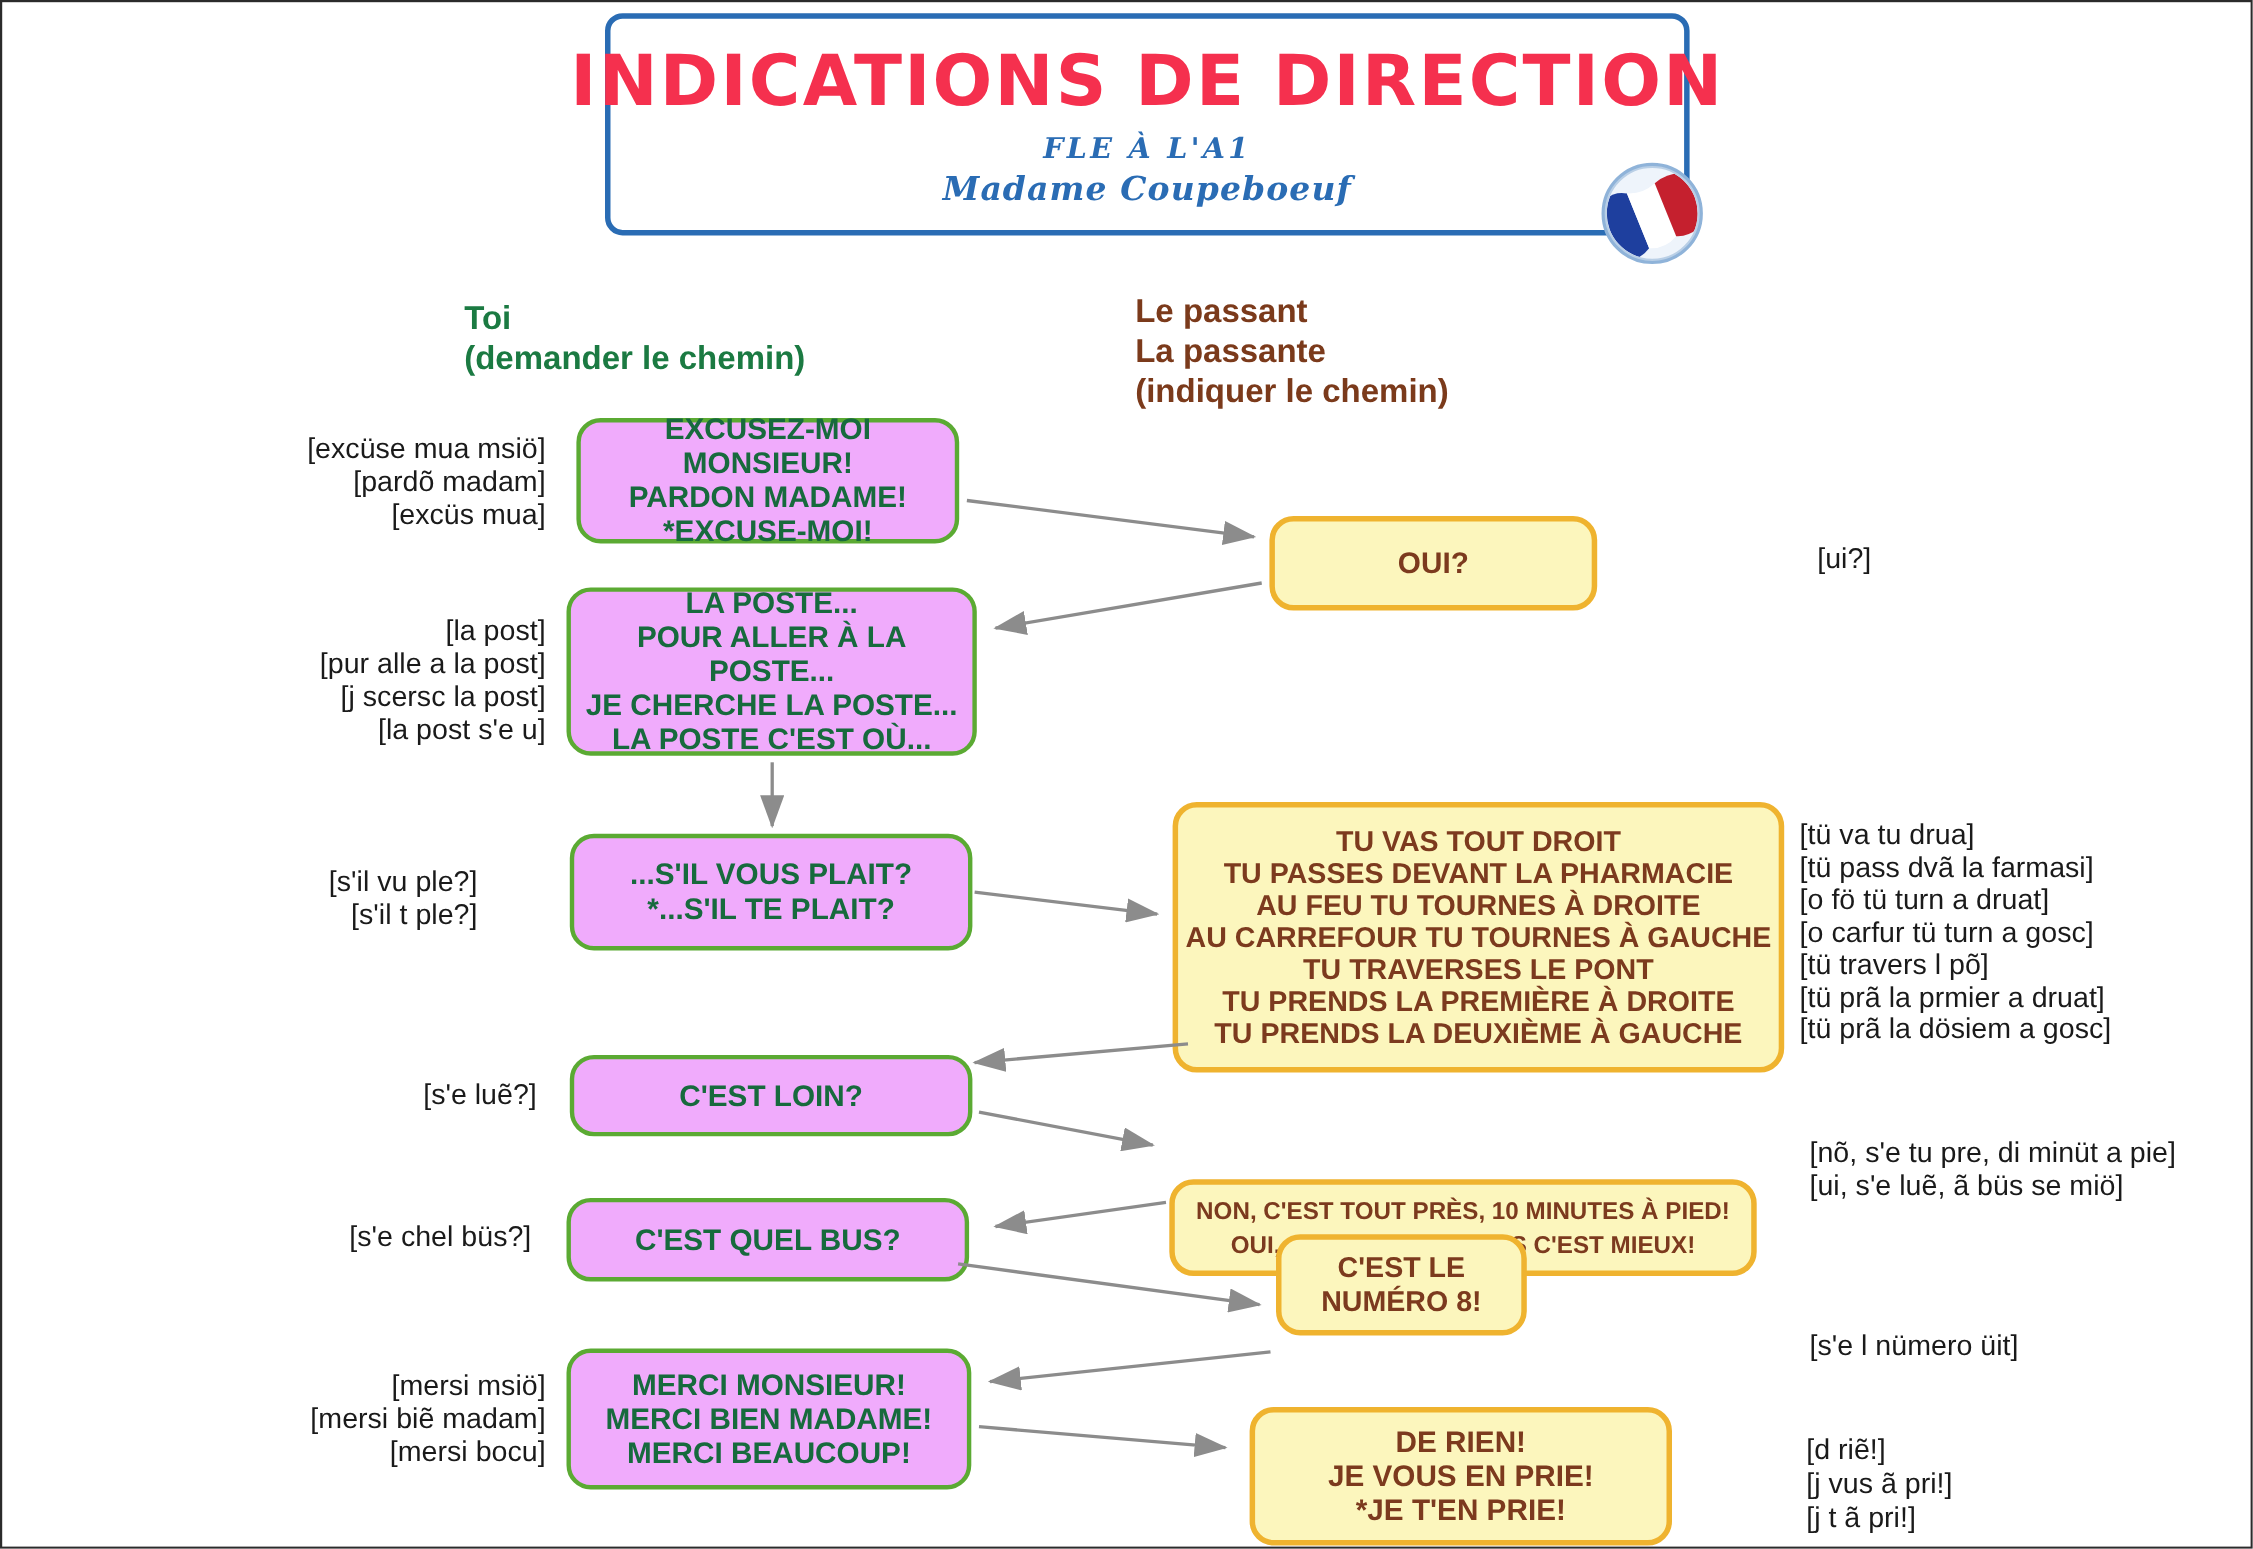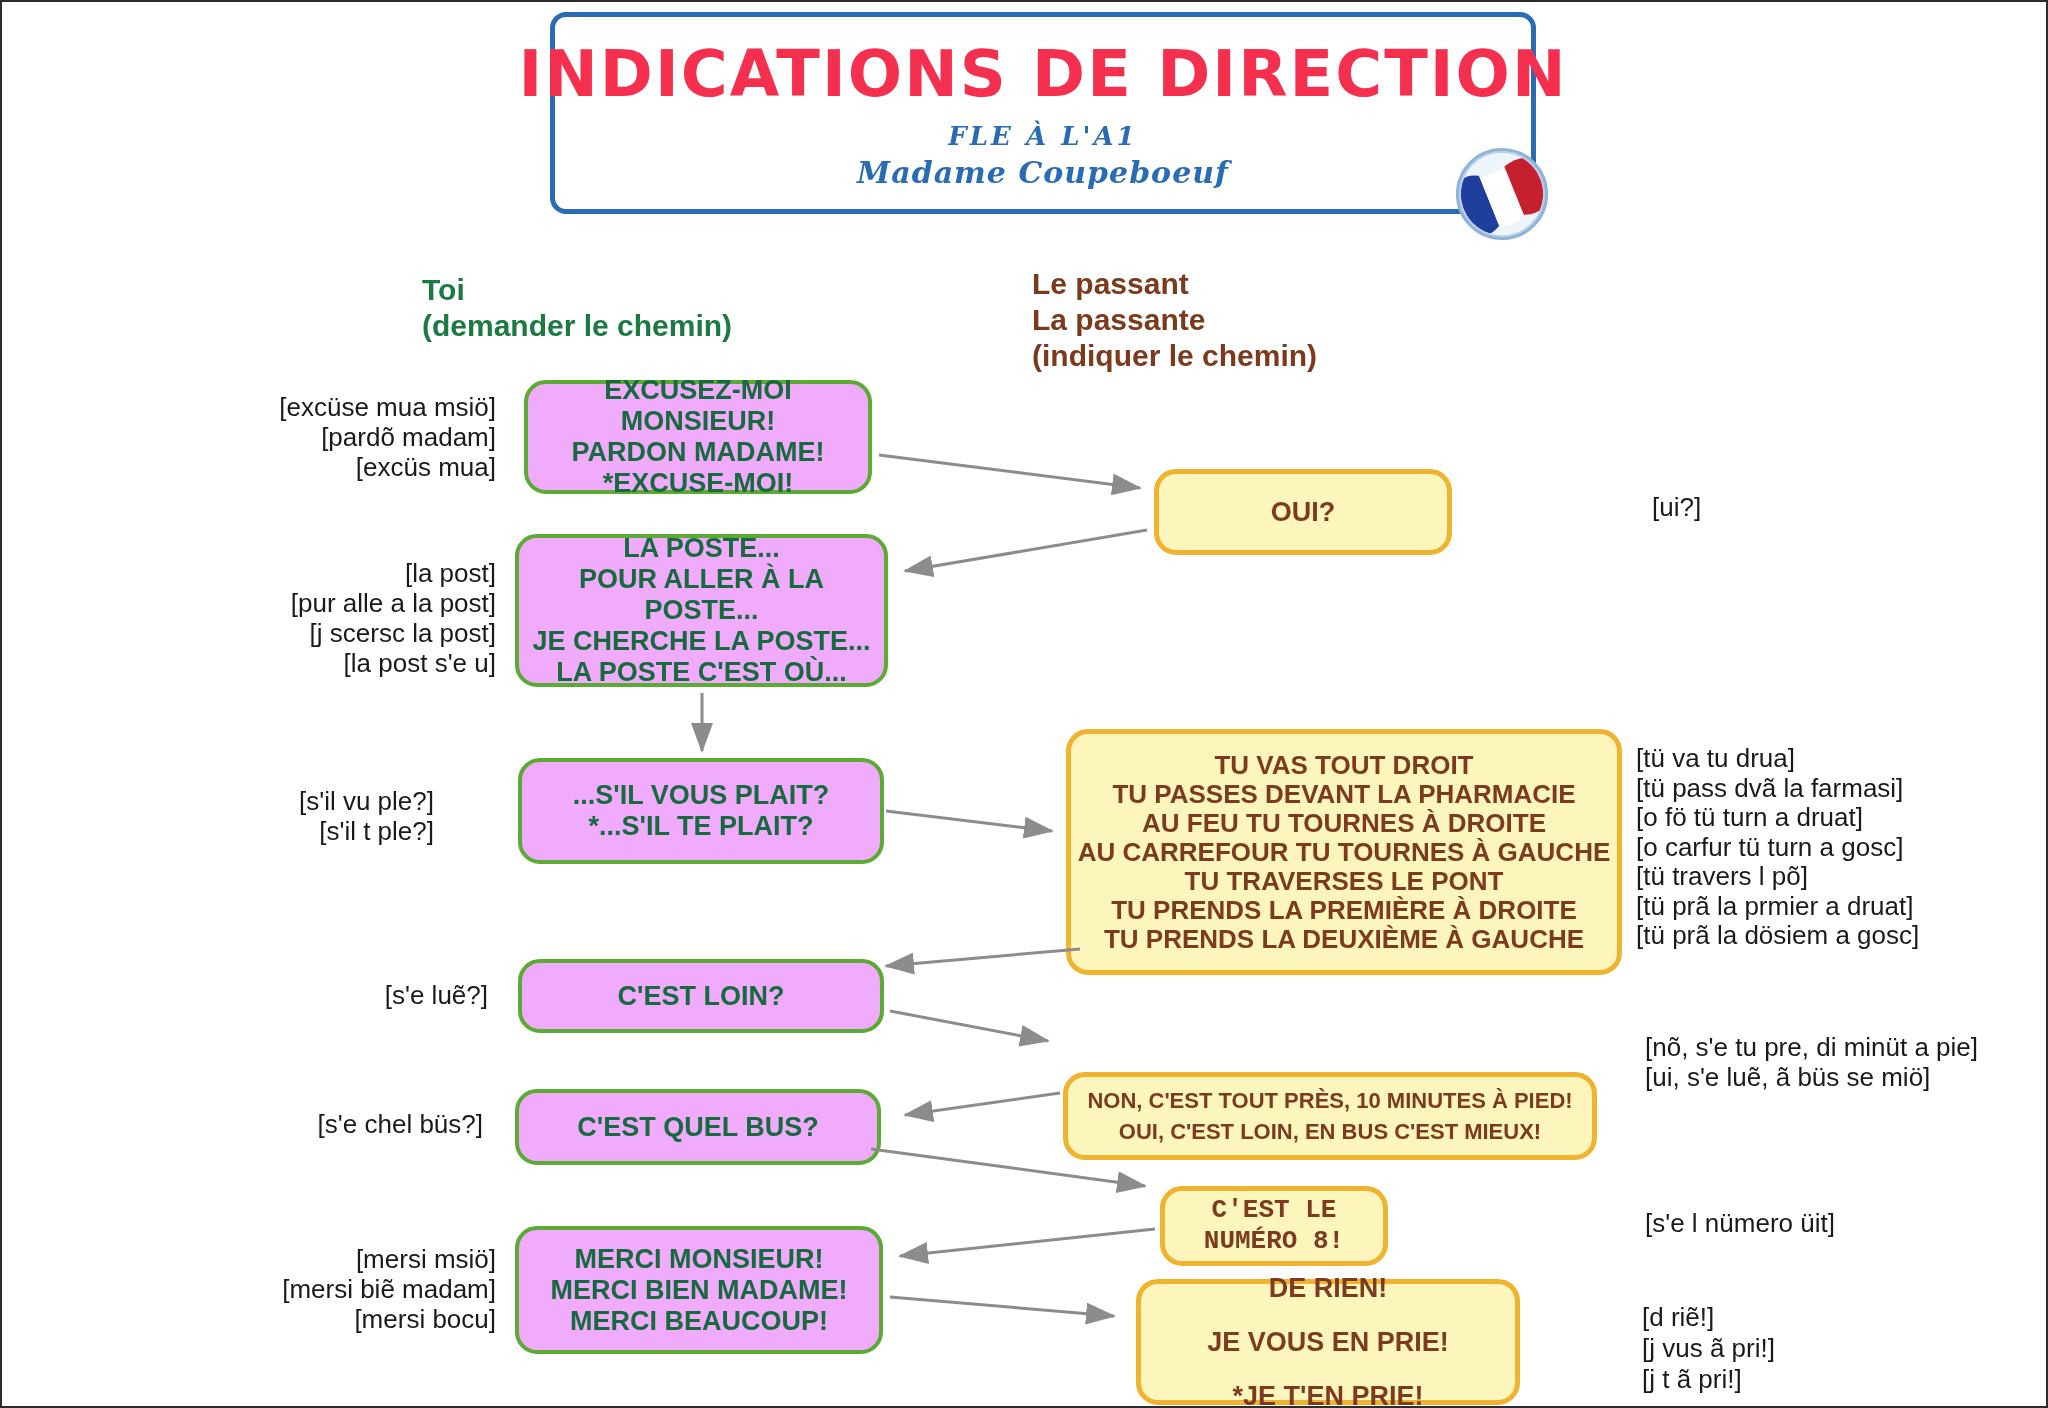--- a/index.html
+++ b/index.html
@@ -42,22 +42,22 @@
   .ybox{background:#fcf6bd;border:5px solid #efb32f;color:#7c3a1e;font-size:27px;line-height:31px;}
   .g1{left:522px;top:378px;width:348px;height:114px;}
   .g2{left:513px;top:532px;width:373px;height:153px;}
   .g3{left:516px;top:756px;width:366px;height:106px;}
   .g4{left:516px;top:957px;width:366px;height:74px;}
   .g5{left:513px;top:1087px;width:366px;height:76px;}
   .g6{left:513px;top:1224px;width:368px;height:128px;}
   .y1{left:1152px;top:467px;width:298px;height:86px;}
   .y2{left:1064px;top:727px;width:556px;height:246px;font-size:26px;line-height:29px;}
   .y3{left:1061px;top:1070px;width:534px;height:88px;font-size:22px;line-height:31px;}
-  .y4{left:1158px;top:1184px;width:228px;height:80px;font-size:26px;font-family:Liberation Mono, monospace;}
-  .y5{left:1134px;top:1277px;width:384px;height:126px;gap:23px;}
+  .y4{left:1158px;top:1120px;width:228px;height:92px;font-size:26px;}
+  .y5{left:1134px;top:1277px;width:384px;height:126px;}
   
   .phon{position:absolute;color:#1a1a1a;font-size:26px;line-height:30px;white-space:nowrap;}
   .phon-l{text-align:right;}
   .p1{right:1550px;top:390px;}
   .p2{right:1550px;top:556px;}
   .p3{right:1612px;top:784px;}
   .p4{right:1558px;top:978px;}
   .p5{right:1563px;top:1107px;}
   .p6{right:1550px;top:1242px;}
   .r1{left:1650px;top:490px;}

